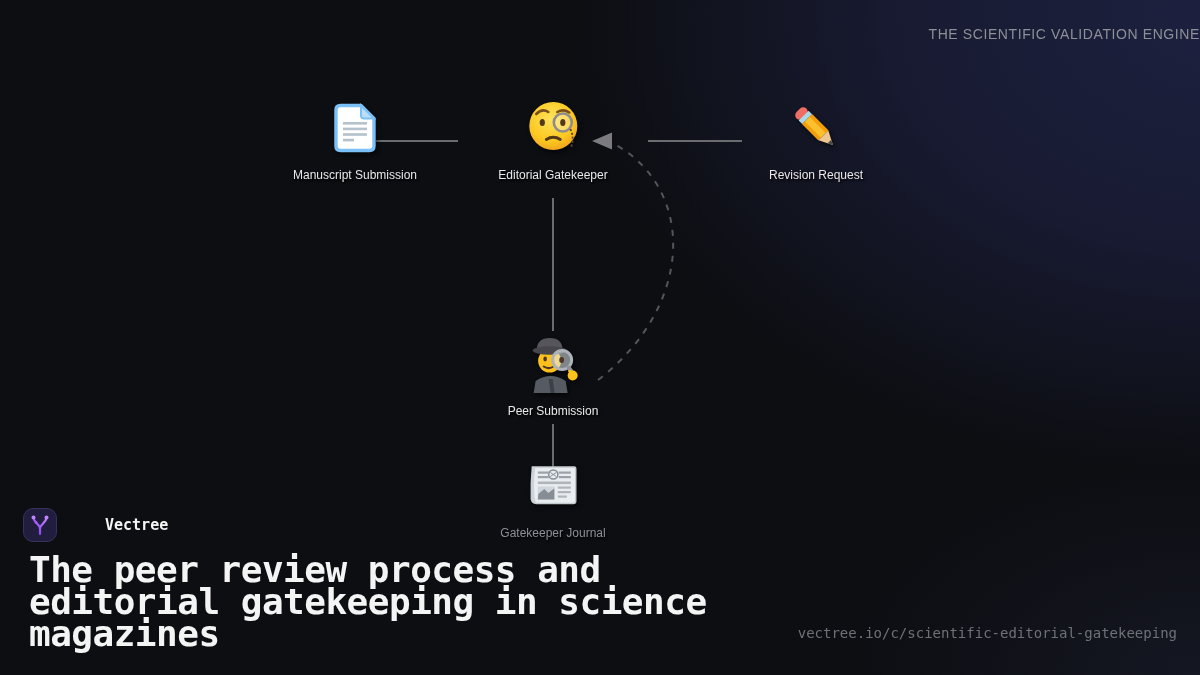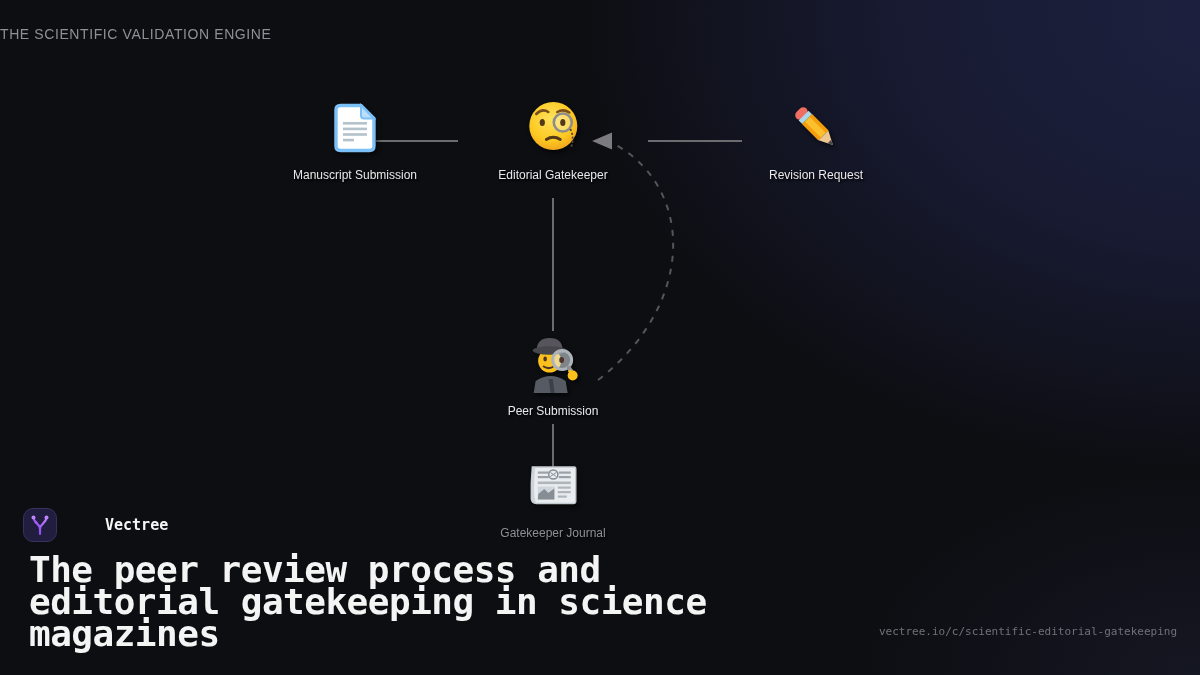--- a/index.html
+++ b/index.html
@@ -5,21 +5,21 @@
   html,body{margin:0;padding:0;background:#000;}
   .canvas{
     position:relative;width:1200px;height:675px;overflow:hidden;
     background:
       radial-gradient(900px 640px at 102% 2%, #1d2140 0%, #171a30 38%, rgba(13,14,18,0) 72%),
       radial-gradient(500px 300px at 100% 100%, rgba(30,33,54,0.45) 0%, rgba(13,14,18,0) 70%),
       #0d0e12;
     font-family:"Liberation Sans", sans-serif;
   }
   .header-title{
-    position:absolute;top:26px;left:0;width:100%;text-align:left;
+    position:absolute;top:26px;left:0;width:100%;text-align:right;
     font-size:14px;letter-spacing:0.6px;color:#8e9097;font-weight:400;
   }
   .edges{position:absolute;left:0;top:0;width:1200px;height:675px;pointer-events:none;}
   .edge-line{stroke:#6b6c70;stroke-width:2;}
   .edge-dashed{stroke:#54555a;stroke-width:2;fill:none;stroke-dasharray:6 7;}
   .edge-arrowhead{fill:#7c7c80;}
   .node{position:absolute;transform:translateX(-50%);display:flex;flex-direction:column;align-items:center;}
   .node .icon{height:56px;display:flex;align-items:center;justify-content:center;}
   .node .icon svg{filter:drop-shadow(2px 3px 2px rgba(0,0,0,0.55));}
   .node .label{
@@ -34,21 +34,21 @@
   .brand-name{
     font-family:"DejaVu Sans Mono", monospace;font-weight:700;font-size:15px;color:#f5f5f5;margin-left:38px;
   }
   .main-title{
     margin:4px;position:absolute;left:2px;top:42px;width:760px;
     font-family:"DejaVu Sans Mono", monospace;font-weight:700;
     font-size:36px;line-height:32px;color:#f4f4f4;letter-spacing:-0.5px;
   }
   .url{
     position:absolute;right:23px;top:625px;
-    font-family:"DejaVu Sans Mono", monospace;font-size:11px;color:#6f7178;margin-left:20px;
+    font-family:"DejaVu Sans Mono", monospace;font-size:14px;color:#6f7178;margin-left:20px;
   }
 </style>
 </head>
 <body>
 
 <div class="canvas">
 
   <div class="header-title">THE SCIENTIFIC VALIDATION ENGINE</div>
 
   <svg class="edges" viewBox="0 0 1200 675">

